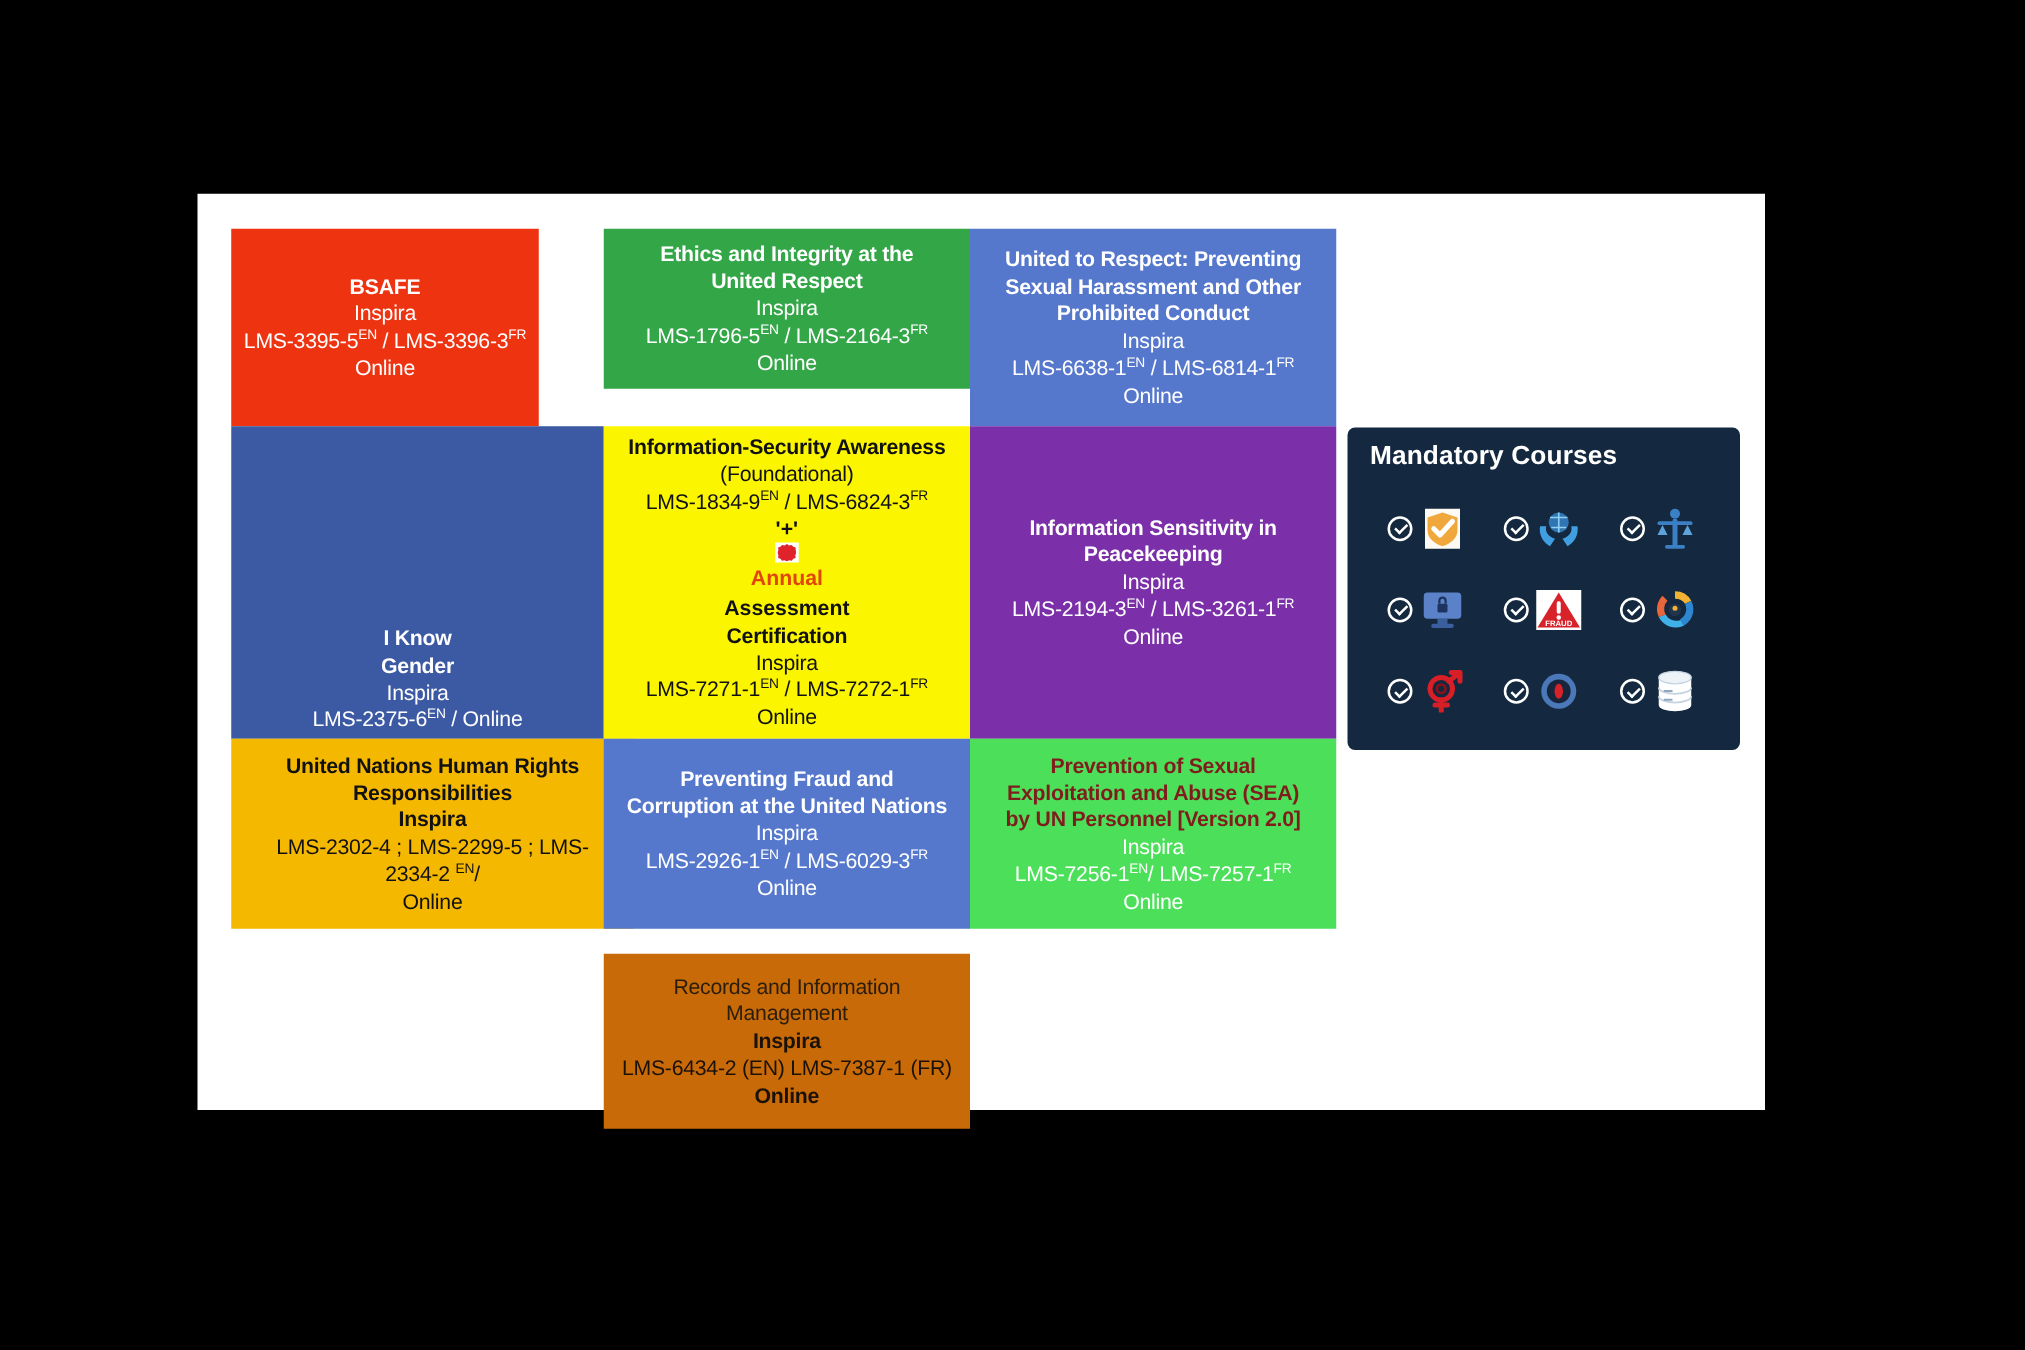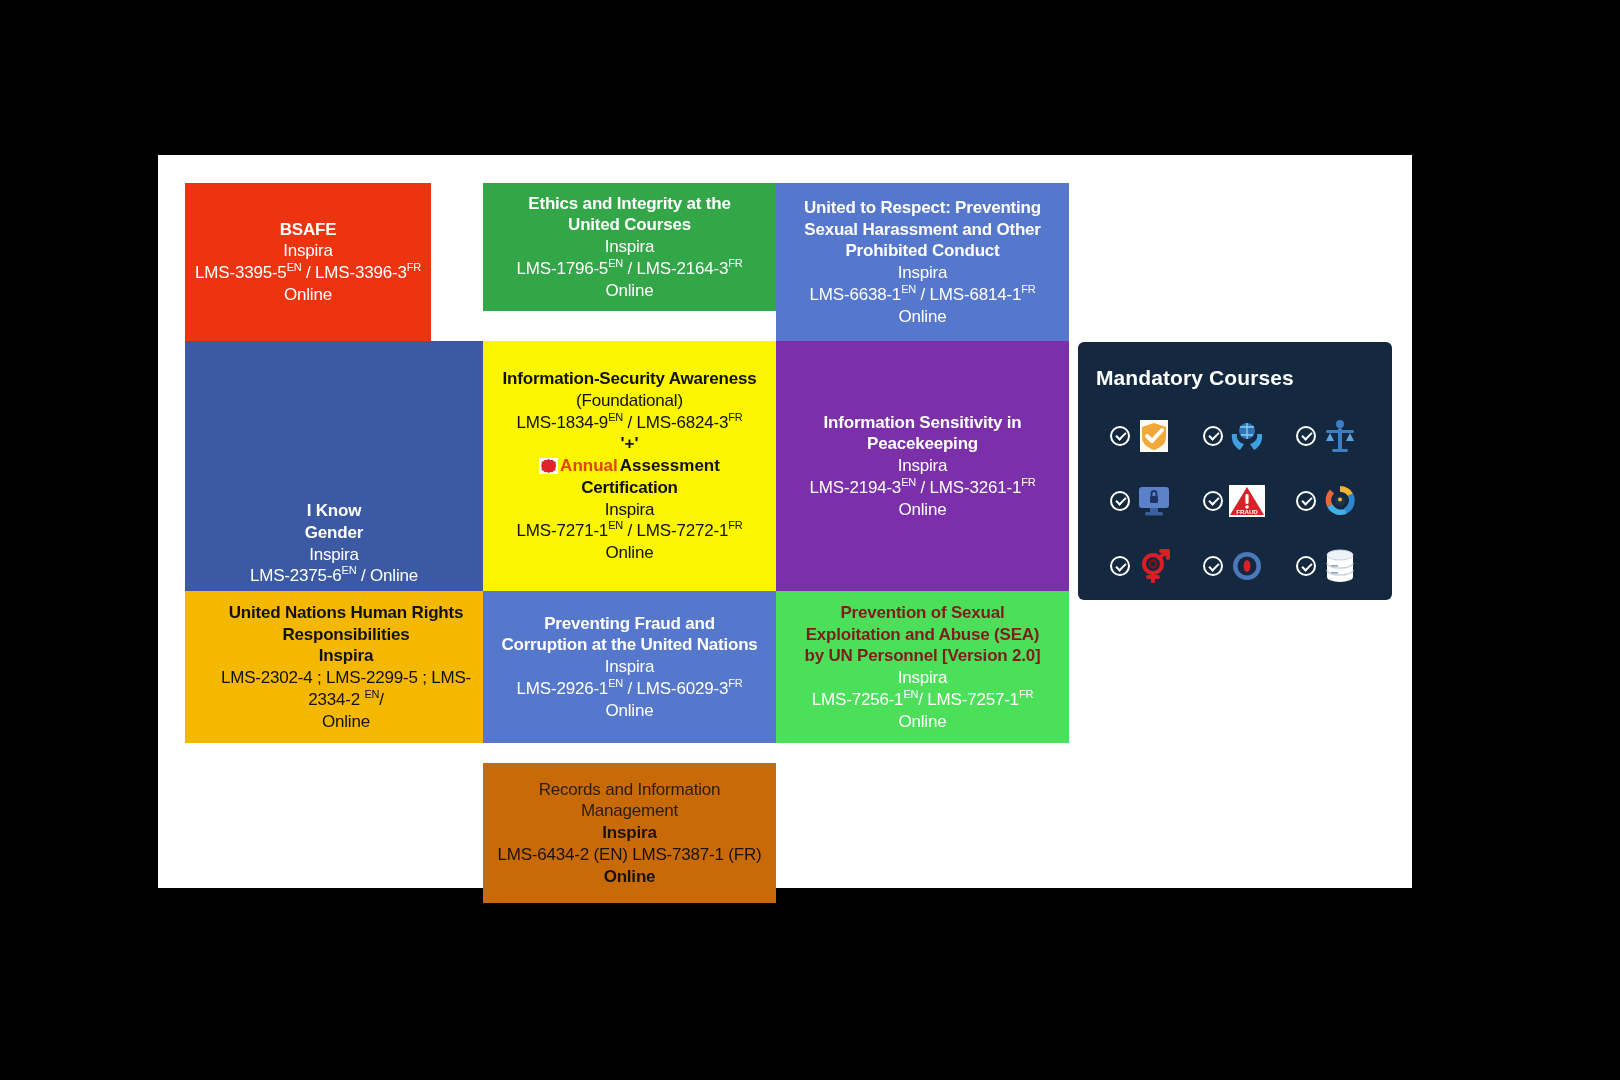--- a/index.html
+++ b/index.html
@@ -59,21 +59,21 @@
   #c-records    { left: 298px; top: 580px; width: 293px; height: 140px; background: #C96A09; color: #1a1208; }
   #c-records .title { font-weight: normal; color: #2a1d0c; }
 
   #c-sea .title  { color: #7f1d1d; }
   #c-infosec .title { color: #111111; }
   #c-humanrights .title { color: #111111; }
 
   
   .annual {
     font-size: 17px; font-weight: bold; color: #111111;
-    display: flex; align-items: center; justify-content: flex-start; gap: 2px;
+    display: flex; align-items: center; justify-content: flex-start; gap: 2px; flex-direction: column;
   }
   .annual .word { color: #E2450B; }
   .stamp {
     display: inline-block; width: 19px; height: 16px;
     background: #ffffff;
     position: relative;
   }
   .stamp::after {
     content: "";
     position: absolute; left: 2px; top: 1px; width: 15px; height: 14px;
@@ -82,21 +82,21 @@
   }
   .plus { font-size: 17px; font-weight: bold; color: #111111; }
 
   
   #legend {
     position: absolute;
     left: 1078px; top: 342px;
     width: 314px; height: 258px;
     background: #14293F;
     border-radius: 6px;
-    padding: 24px 18px;
+    padding: 11px 18px;
   }
   #legend .legend-title {
     color: #ffffff; font-size: 21px; font-weight: bold;
     letter-spacing: 0.1px;
     margin-bottom: 10px;
   }
   .icon-grid {
     display: grid;
     grid-template-columns: repeat(3, 1fr);
     grid-template-rows: repeat(3, 1fr);
@@ -129,21 +129,21 @@
       <div class="title">BSAFE</div>
       <div class="line">Inspira</div>
       <div class="line">
         <span>LMS-3395-5</span><sup>EN</sup><span> / </span><span>LMS-3396-3</span><sup>FR</sup>
       </div>
       <div class="line">Online</div>
     </div>
 
     <div class="cell" id="c-ethics">
       <div class="title">Ethics and Integrity at the</div>
-      <div class="title">United Courses</div>
+      <div class="title">United Respect</div>
       <div class="line">Inspira</div>
       <div class="line">
         <span>LMS-1796-5</span><sup>EN</sup><span> / </span><span>LMS-2164-3</span><sup>FR</sup>
       </div>
       <div class="line">Online</div>
     </div>
 
     <div class="cell" id="c-respect">
       <div class="title">United to Respect: Preventing</div>
       <div class="title">Sexual Harassment and Other</div>

